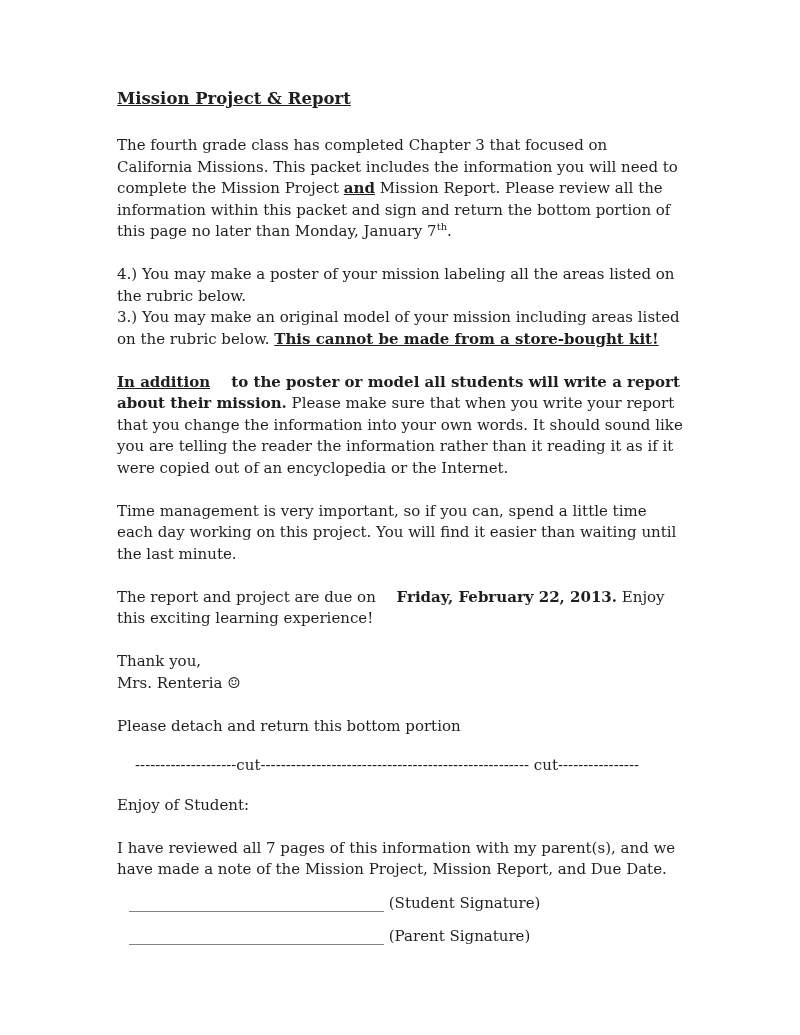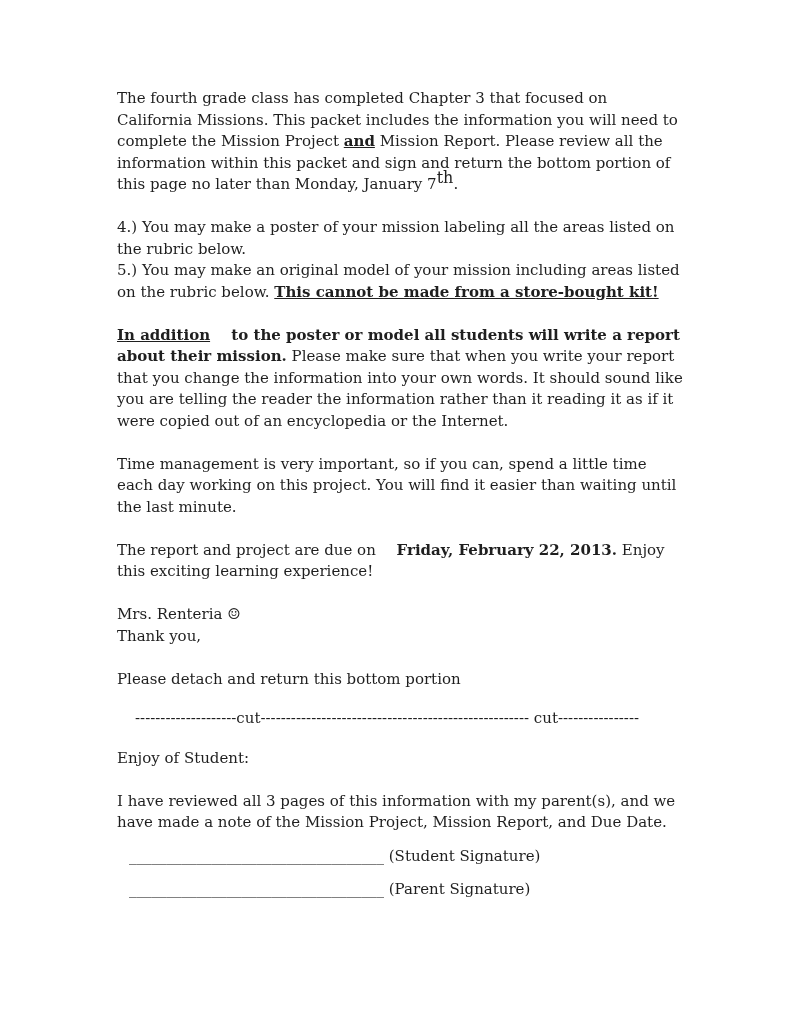--- a/index.html
+++ b/index.html
@@ -28,63 +28,64 @@
   }
   p.block {
     margin: 0 0 21.5px 0;
   }
   p.tight {
     margin: 0;
   }
   .bold { font-weight: bold; margin-left: 16px; }
   .bu { font-weight: bold; text-decoration: underline; }
   sup.sup {
-    font-size: 16px;
+    font-size: 10px;
     line-height: 0;
     vertical-align: super;
   }
   .gap { height: 21.5px; }
   .oneline {
     white-space: nowrap;
     overflow: hidden;
     margin: 18px;
   }
   .sigline {
     white-space: nowrap;
     overflow: hidden;
     margin: 12px;
   }
 </style>
 </head>
 <body>
 
 <div class="page">
 
+  <h1 class="title">Mission Project &amp; Report </h1>
 
   <p class="block"><span>The fourth grade class has completed Chapter 3 that focused on California Missions. This packet includes the information you will need to complete the Mission Project </span><span class="bu">and</span><span> Mission Report.  Please review all the information within this packet and sign and return the bottom portion of this page no later than Monday, January 7</span><sup class="sup">th</sup><span>.</span></p>
 
   <p class="tight">4.) You may make a poster of your mission labeling all the areas listed on the rubric below.</p>
-  <p class="tight"><span>5.) You may make an original model of your mission including areas listed on the rubric below. </span><span class="bu">This cannot be made from a store-bought kit!  </span></p>
+  <p class="tight"><span>3.) You may make an original model of your mission including areas listed on the rubric below. </span><span class="bu">This cannot be made from a store-bought kit!  </span></p>
 
   <div class="gap"></div>
 
   <p class="block"><span class="bu">In addition</span><span class="bold"> to the poster or model all students will write a report about their mission.</span><span> Please make sure that when you write your report that you change the information into your own words. It should sound like you are telling the reader the information rather than it reading it as if it were copied out of an encyclopedia or the Internet.</span></p>
 
   <p class="block">Time management is very important, so if you can, spend a little time each day working on this project. You will find it easier than waiting until the last minute.</p>
 
   <p class="block"><span>The report and project are due on </span><span class="bold">Friday, February 22, 2013.</span><span> Enjoy this exciting learning experience!</span></p>
 
+  <p class="tight">Thank you,</p>
   <p class="tight">Mrs. Renteria ☺</p>
-  <p class="tight">Thank you,</p>
 
   <div class="gap"></div>
 
   <p class="tight">Please detach and return this bottom portion</p>
   <p class="oneline">--------------------cut----------------------------------------------------- cut----------------</p>
   <p class="tight">Enjoy of Student:</p>
 
   <div class="gap"></div>
 
-  <p class="tight">I have reviewed all 3 pages of this information with my parent(s), and we have made a note of the Mission Project, Mission Report, and Due Date.</p>
+  <p class="tight">I have reviewed all 7 pages of this information with my parent(s), and we have made a note of the Mission Project, Mission Report, and Due Date.</p>
   <p class="sigline"><span>__________________________________</span><span> (Student Signature)</span></p>
   <p class="sigline"><span>__________________________________</span><span> (Parent Signature)</span></p>
 
 </div>
 
 </body></html>

